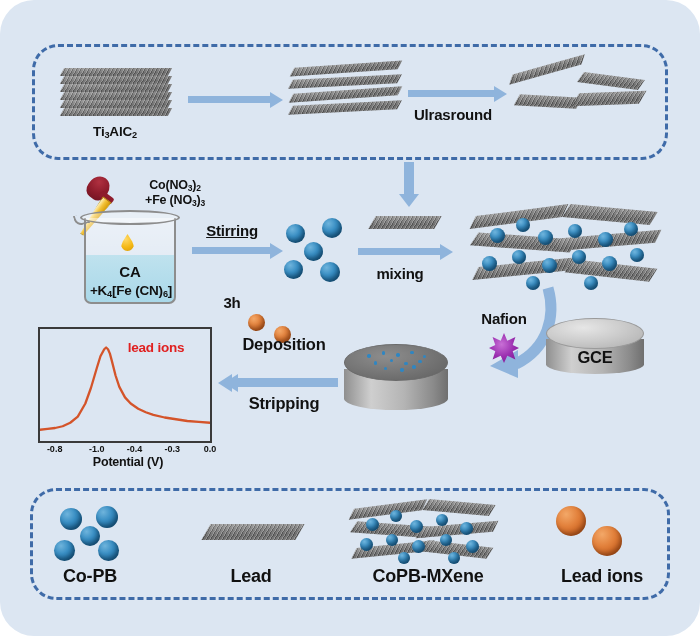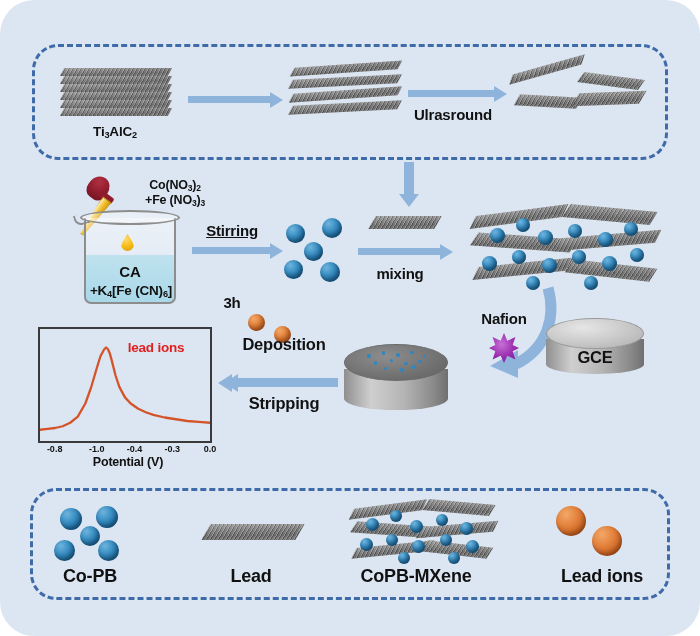--- a/index.html
+++ b/index.html
@@ -377,21 +377,21 @@
     <div class="sphere co-pb" style="left:84px;  top:12px; width:12px; height:12px;"></div>
     <div class="sphere co-pb" style="left:108px; top:20px; width:13px; height:13px;"></div>
     <div class="sphere co-pb" style="left:8px;   top:36px; width:13px; height:13px;"></div>
     <div class="sphere co-pb" style="left:34px;  top:32px; width:12px; height:12px;"></div>
     <div class="sphere co-pb" style="left:60px;  top:38px; width:13px; height:13px;"></div>
     <div class="sphere co-pb" style="left:88px;  top:32px; width:12px; height:12px;"></div>
     <div class="sphere co-pb" style="left:114px; top:38px; width:13px; height:13px;"></div>
     <div class="sphere co-pb" style="left:46px;  top:50px; width:12px; height:12px;"></div>
     <div class="sphere co-pb" style="left:96px;  top:50px; width:12px; height:12px;"></div>
   </div>
-  <div class="lbl s18" style="left:332px; top:566px; width:168px;">CoPB-MXene</div>
+  <div class="lbl s18" style="left:344px; top:566px; width:168px;">CoPB-MXene</div>
 
   <div class="abs" style="left:556px; top:506px; width:84px; height:54px;">
     <div class="sphere lead" style="left:0px;  top:0px;  width:30px; height:30px;"></div>
     <div class="sphere lead" style="left:36px; top:20px; width:30px; height:30px;"></div>
   </div>
   <div class="lbl s18" style="left:540px; top:566px; width:124px;">Lead ions</div>
 
 </div>
 
 </body></html>

